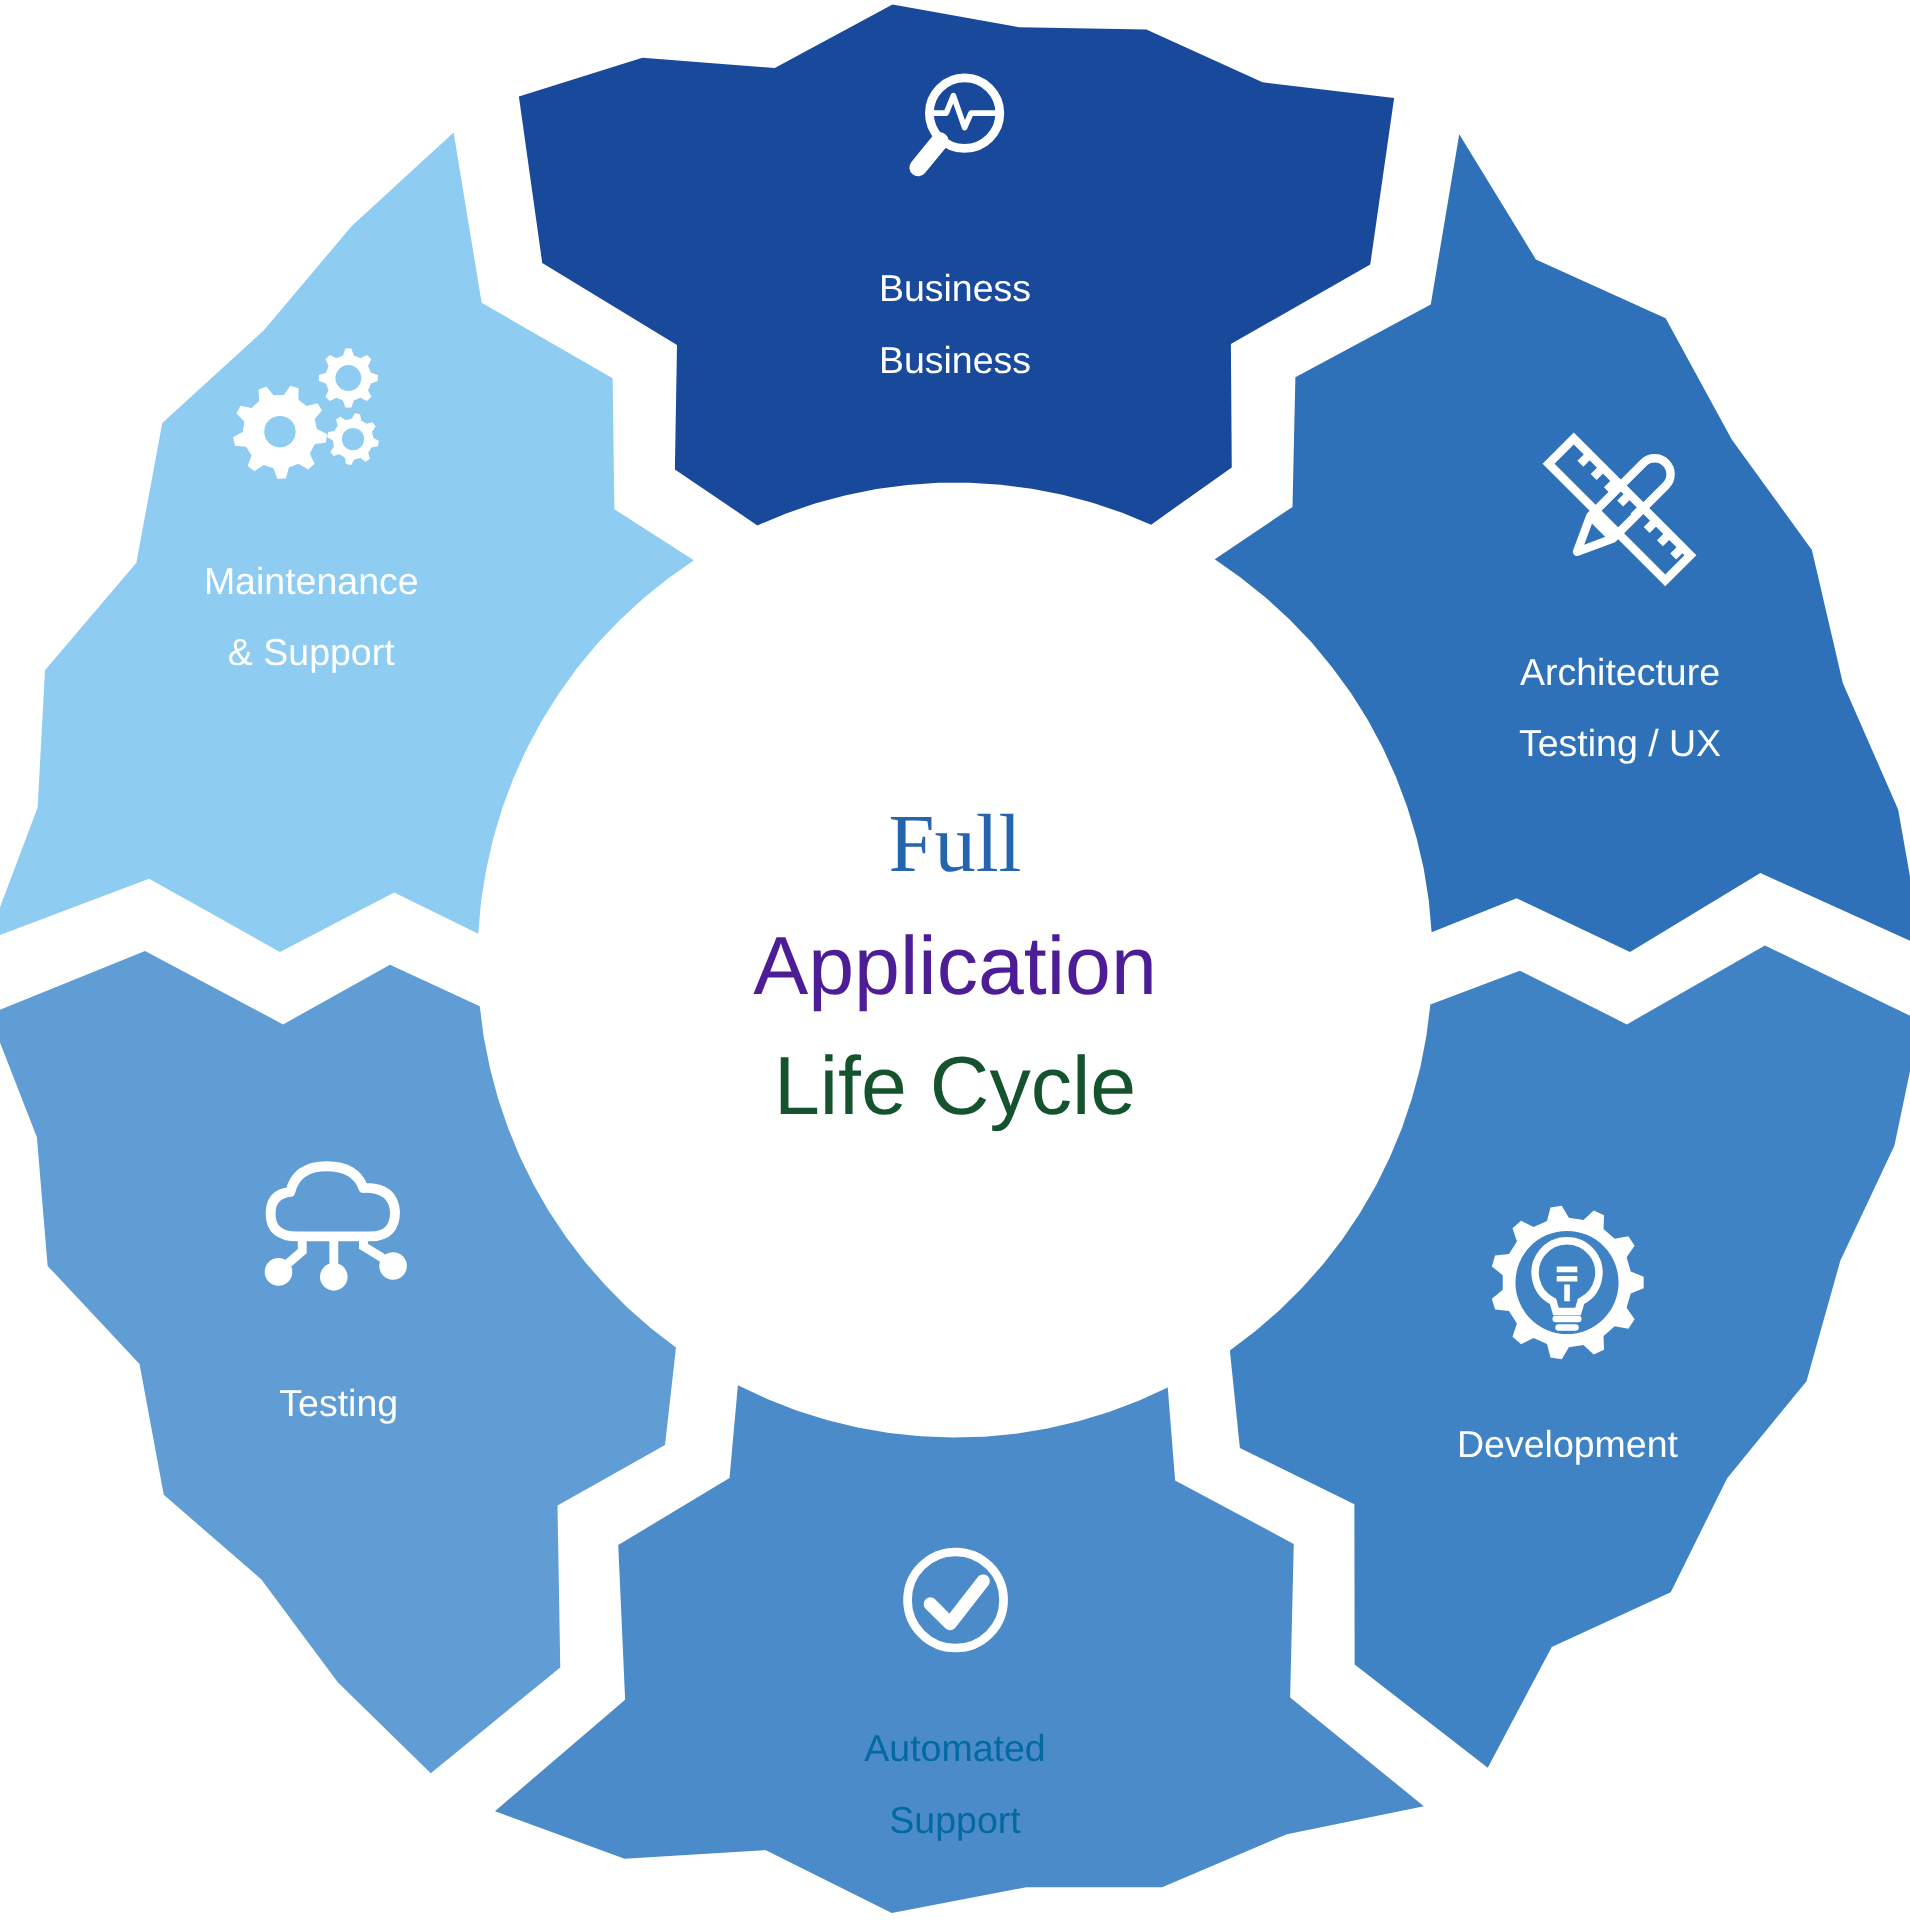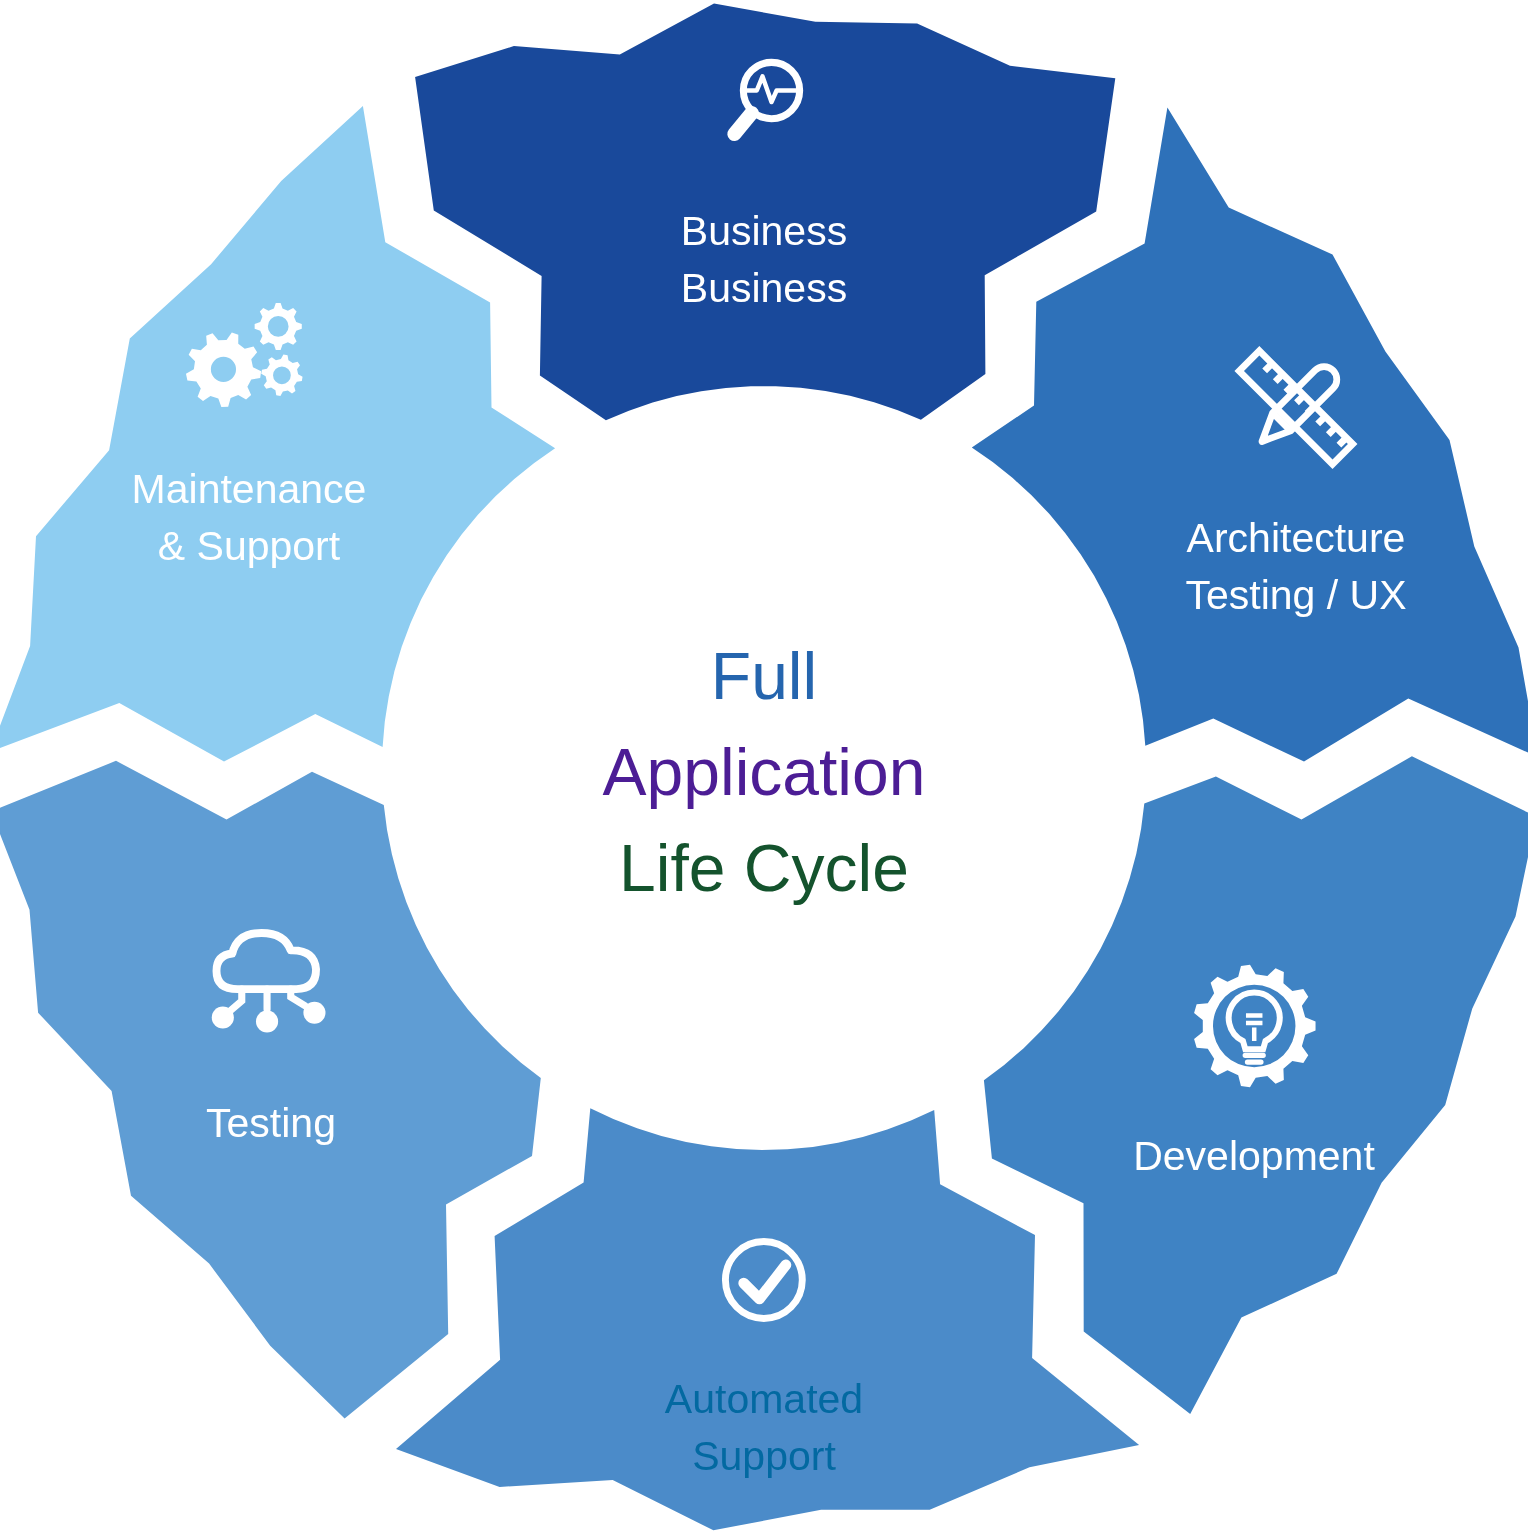--- a/index.html
+++ b/index.html
@@ -12,21 +12,21 @@
   }
   #wheel{position:absolute;left:0;top:0;width:1528px;height:1536px;}
   #labels{position:absolute;left:0;top:0;width:100%;height:100%;pointer-events:none;}
   .seg-label{
     position:absolute;
     transform:translate(-50%,-50%);
     display:flex;flex-direction:column;align-items:center;
     text-align:center;color:#ffffff;
   }
   .seg-label .icon{display:flex;align-items:center;justify-content:center;margin-bottom:28px;}
-  .seg-label .line{font-size:41px;line-height:57px;white-space:nowrap;font-weight:400;}
+  .seg-label .line{font-size:30px;line-height:57px;white-space:nowrap;font-weight:400;}
   .center-title{
     position:absolute;left:764px;top:772px;
     transform:translate(-50%,-50%);
     text-align:center;
   }
   .title-line{font-size:66px;line-height:96px;font-weight:400;white-space:nowrap;}
 </style>
 </head>
 <body>
 
@@ -93,30 +93,30 @@
           <svg width="158" height="158" viewBox="0 0 100 100" fill="none" xmlns="http://www.w3.org/2000/svg">
    <path d="M29 51 Q15.5 51 15.5 39.5 Q15.5 29.5 25.5 28.5 Q28.5 15.5 44 15.5 Q58.5 15.5 62.5 26.5 Q77.5 26 78.5 38.5 Q78.5 51 66 51 Z" stroke="#fff" stroke-width="5" stroke-linejoin="round"></path>
    <path d="M47.5 51 V64 M31.5 51 V58.5 L24.5 64.5 M62.5 51 V56 L71.5 61.5" stroke="#fff" stroke-width="4.5" stroke-linecap="round"></path>
    <circle cx="47.5" cy="71.5" r="7" fill="#fff"></circle>
    <circle cx="19.5" cy="69" r="7" fill="#fff"></circle>
    <circle cx="77.5" cy="66" r="7" fill="#fff"></circle>
           </svg>
         </span>
         <div class="line">Testing</div>
       </div>
-      <div class="seg-label" style="left: 249px; top: 430px; color: rgb(255, 255, 255);">
+      <div class="seg-label" style="left: 249px; top: 406px; color: rgb(255, 255, 255);">
         <span class="icon">
           <svg width="148" height="148" viewBox="0 0 100 100" fill="none" xmlns="http://www.w3.org/2000/svg">
    <path d="M52.95,55.60L58.47,58.25L57.83,62.82L51.79,63.84L49.18,68.76L51.71,74.33L48.28,77.42L43.00,74.32L37.84,76.41L36.20,82.30L31.58,82.46L29.53,76.70L24.23,74.98L19.19,78.43L15.54,75.59L17.68,69.86L14.73,65.13L8.64,64.54L7.68,60.02L13.00,57.00L13.77,51.49L9.49,47.12L11.66,43.04L17.68,44.14L21.82,40.42L21.34,34.32L25.63,32.59L29.53,37.30L35.09,37.11L38.65,32.13L43.05,33.56L43.00,39.68L47.39,43.11L53.31,41.58L55.76,45.50L51.79,50.16Z M41.5,57 A8.5,8.5 0 1 0 24.5,57 A8.5,8.5 0 1 0 41.5,57 Z" fill="#fff" fill-rule="evenodd"></path>
    <path d="M82.15,25.08L85.92,26.37L85.92,29.63L82.15,30.92L80.66,34.53L82.41,38.10L80.10,40.41L76.53,38.66L72.92,40.15L71.63,43.92L68.37,43.92L67.08,40.15L63.47,38.66L59.90,40.41L57.59,38.10L59.34,34.53L57.85,30.92L54.08,29.63L54.08,26.37L57.85,25.08L59.34,21.47L57.59,17.90L59.90,15.59L63.47,17.34L67.08,15.85L68.37,12.08L71.63,12.08L72.92,15.85L76.53,17.34L80.10,15.59L82.41,17.90L80.66,21.47Z M77,28 A7,7 0 1 0 63,28 A7,7 0 1 0 77,28 Z" fill="#fff" fill-rule="evenodd"></path>
    <path d="M83.48,60.33L86.46,62.01L85.97,64.82L82.59,65.39L80.74,68.29L81.66,71.59L79.32,73.23L76.53,71.23L73.17,71.98L71.49,74.96L68.68,74.47L68.11,71.09L65.21,69.24L61.91,70.16L60.27,67.82L62.27,65.03L61.52,61.67L58.54,59.99L59.03,57.18L62.41,56.61L64.26,53.71L63.34,50.41L65.68,48.77L68.47,50.77L71.83,50.02L73.51,47.04L76.32,47.53L76.89,50.91L79.79,52.76L83.09,51.84L84.73,54.18L82.73,56.97Z M78.5,61 A6,6 0 1 0 66.5,61 A6,6 0 1 0 78.5,61 Z" fill="#fff" fill-rule="evenodd"></path>
           </svg>
         </span>
         <div class="line">Maintenance</div>
         <div class="line">&amp; Support</div>
       </div>
     </div>
   <div class="center-title">
-    <div class="title-line" style="color: rgb(37, 101, 174);">Full</div>
+    <div class="title-line" style="color: rgb(37, 101, 174); font-family: Liberation Serif, serif;">Full</div>
     <div class="title-line" style="color: #4c1d95;">Application</div>
     <div class="title-line" style="color: #14532d;">Life Cycle</div>
   </div>
 </div>
 
 </body></html>

